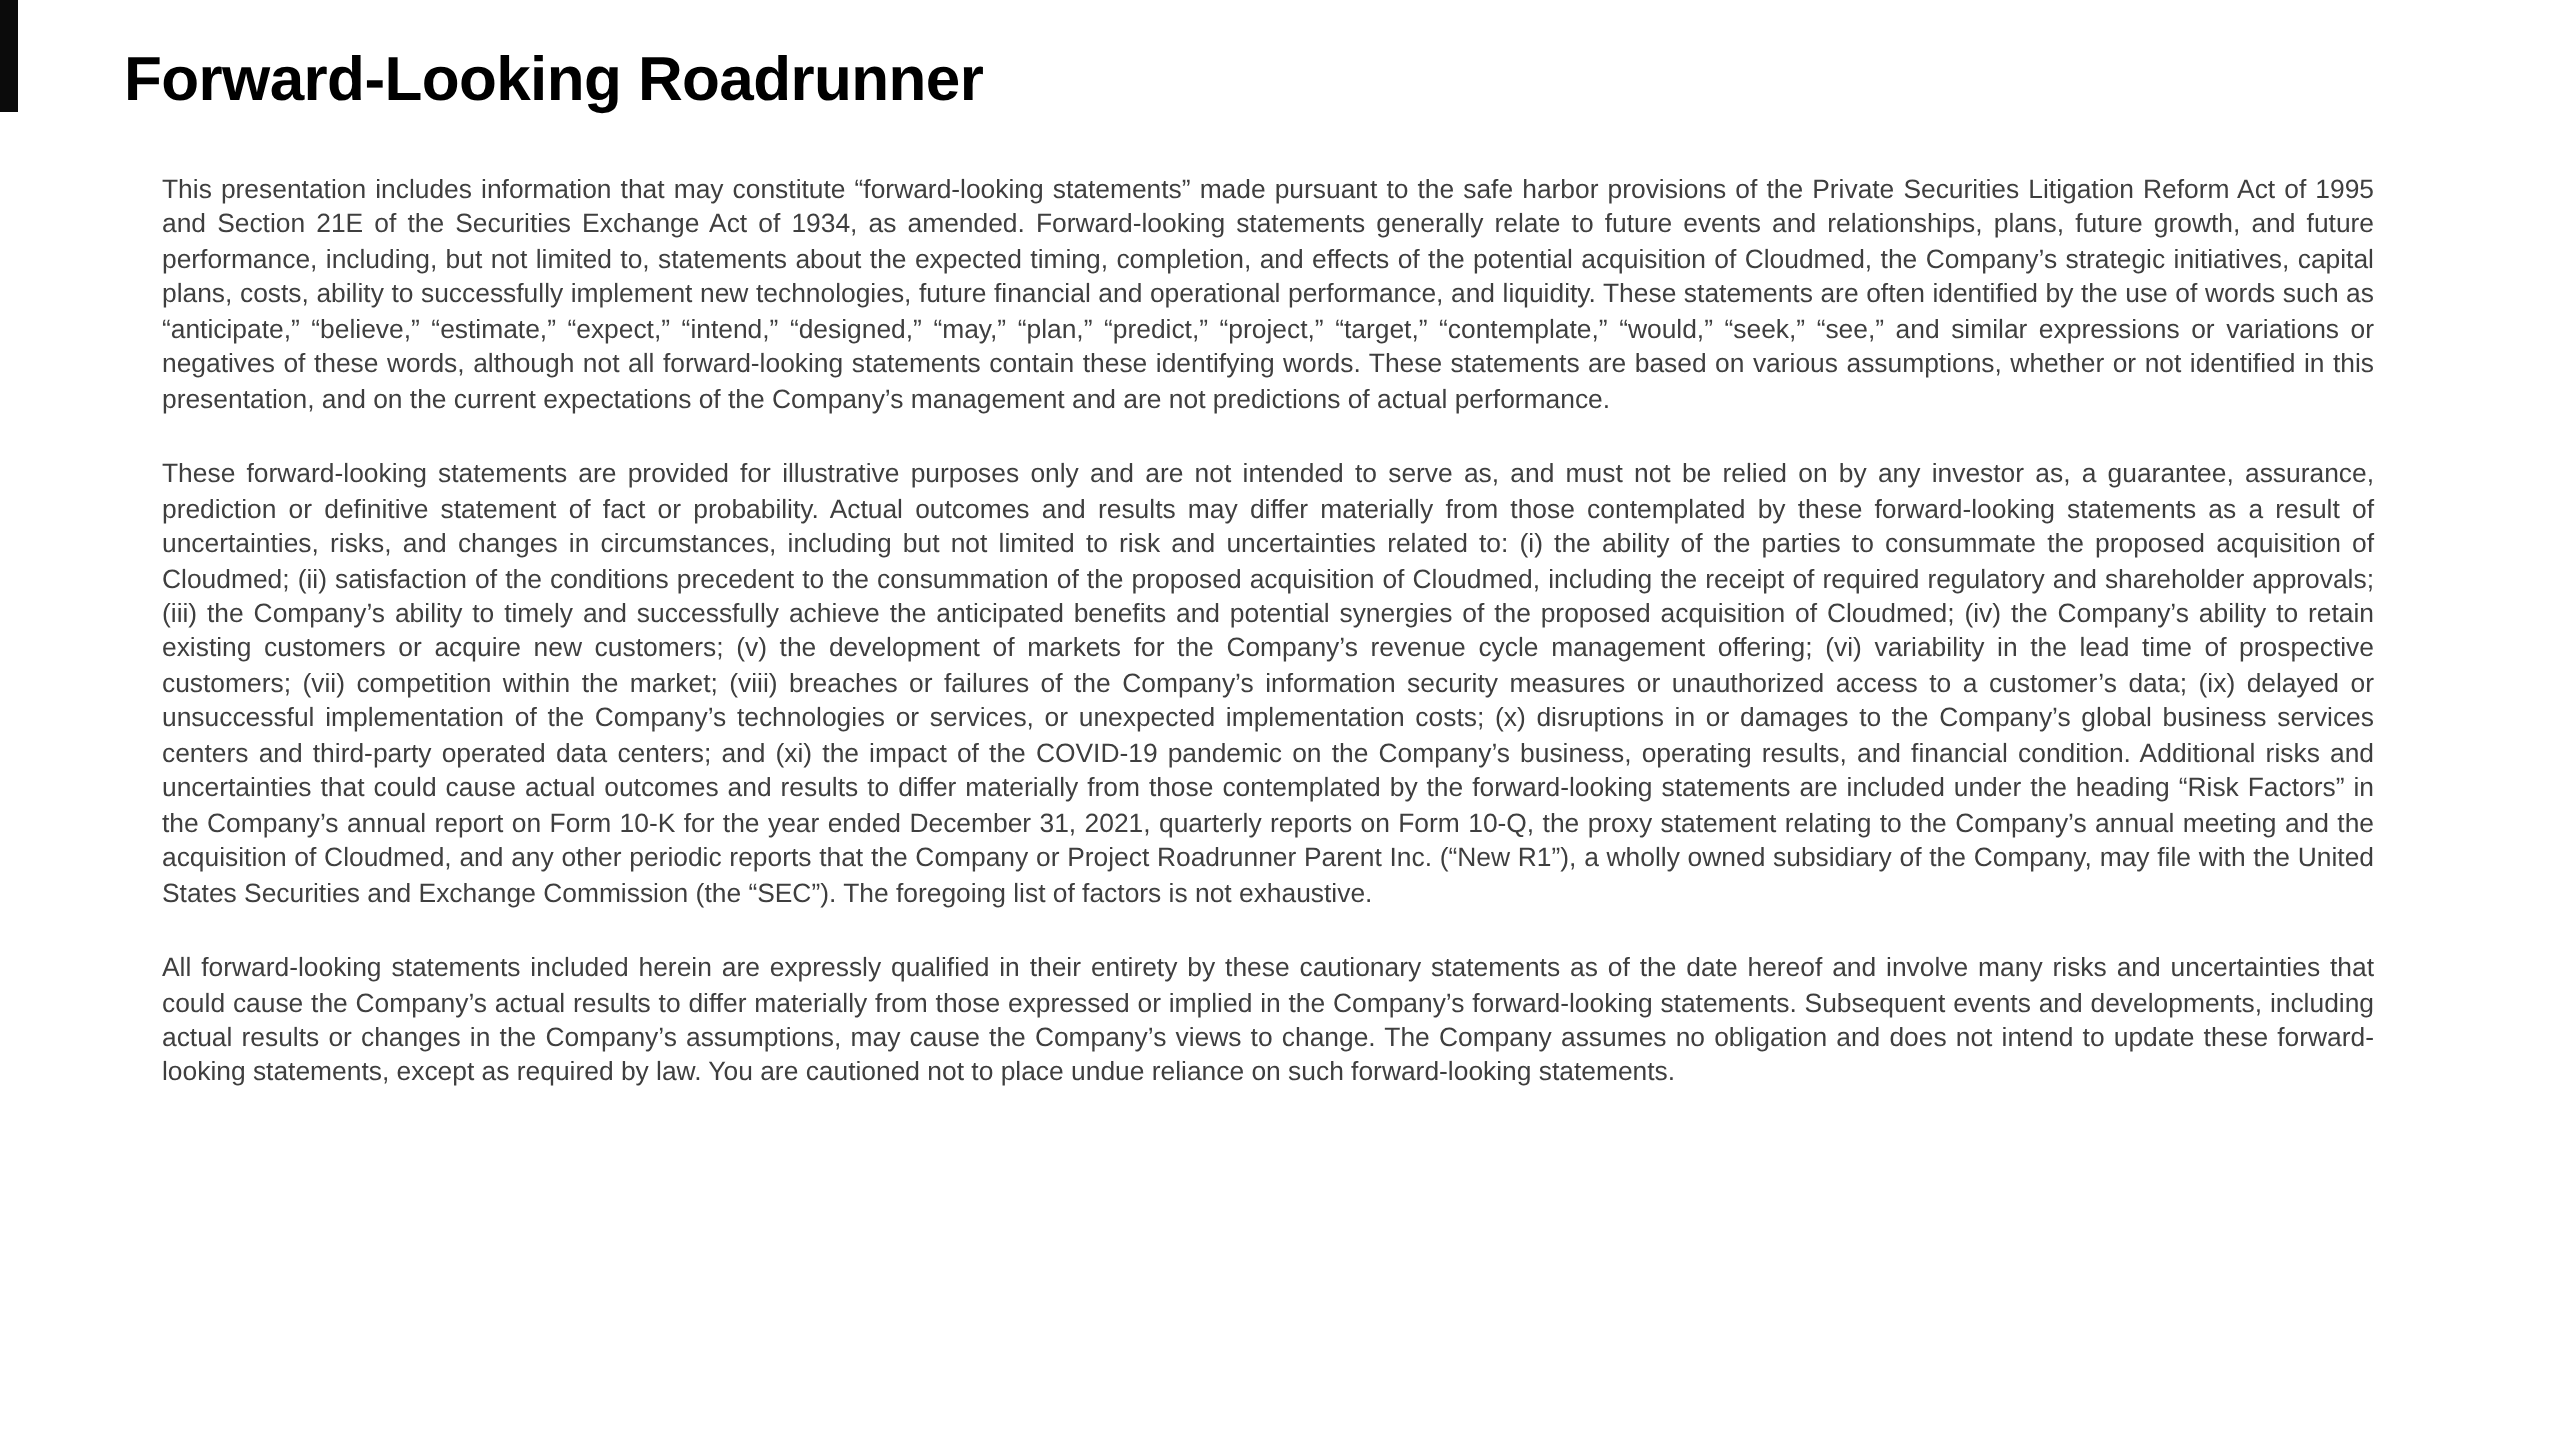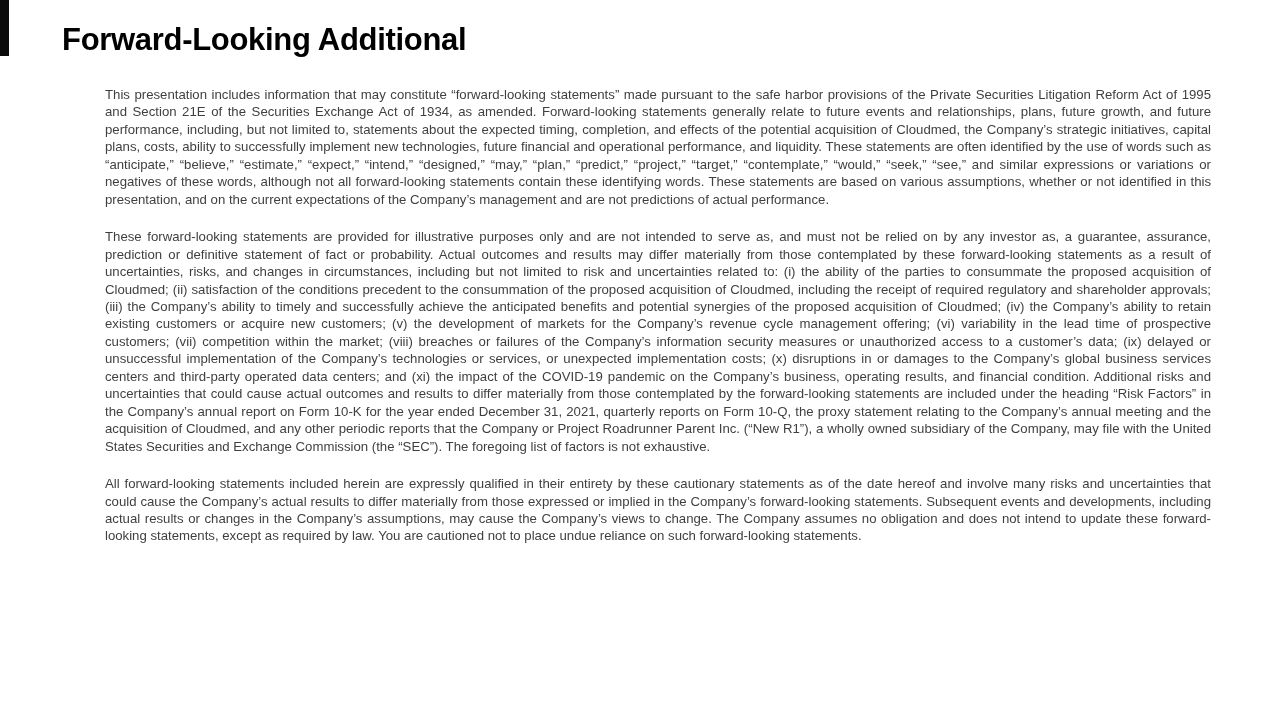--- a/index.html
+++ b/index.html
@@ -38,21 +38,20 @@
   }
   .body-copy {
     position: absolute;
     left: 81px;
     top: 86px;
     width: 1106px;
     color: #3f3f3f;
     font-size: 13.2px;
     line-height: 17.45px;
     text-align: justify;
-    margin-left: 24px;
   }
   .body-copy p {
     margin: 0 0 20px 0;
   }
   .footer {
     position: absolute;
     left: 0;
     bottom: 0;
     width: 1280px;
     height: 48px;
@@ -97,21 +96,21 @@
     font-weight: 700;
   }
 </style>
 </head>
 <body>
 
 <div class="slide">
 
   <div class="corner-accent"></div>
 
-  <h1 class="slide-title">Forward-Looking Additional</h1>
+  <h1 class="slide-title">Forward-Looking Roadrunner</h1>
 
   <div class="body-copy">
     <p>This presentation includes information that may constitute “forward-looking statements” made pursuant to the safe harbor provisions of the Private Securities Litigation Reform Act of 1995 and Section 21E of the Securities Exchange Act of 1934, as amended. Forward-looking statements generally relate to future events and relationships, plans, future growth, and future performance, including, but not limited to, statements about the expected timing, completion, and effects of the potential acquisition of Cloudmed, the Company’s strategic initiatives, capital plans, costs, ability to successfully implement new technologies, future financial and operational performance, and liquidity. These statements are often identified by the use of words such as “anticipate,” “believe,” “estimate,” “expect,” “intend,” “designed,” “may,” “plan,” “predict,” “project,” “target,” “contemplate,” “would,” “seek,” “see,” and similar expressions or variations or negatives of these words, although not all forward-looking statements contain these identifying words. These statements are based on various assumptions, whether or not identified in this presentation, and on the current expectations of the Company’s management and are not predictions of actual performance.</p>
     <p>These forward-looking statements are provided for illustrative purposes only and are not intended to serve as, and must not be relied on by any investor as, a guarantee, assurance, prediction or definitive statement of fact or probability. Actual outcomes and results may differ materially from those contemplated by these forward-looking statements as a result of uncertainties, risks, and changes in circumstances, including but not limited to risk and uncertainties related to: (i) the ability of the parties to consummate the proposed acquisition of Cloudmed; (ii) satisfaction of the conditions precedent to the consummation of the proposed acquisition of Cloudmed, including the receipt of required regulatory and shareholder approvals; (iii) the Company’s ability to timely and successfully achieve the anticipated benefits and potential synergies of the proposed acquisition of Cloudmed; (iv) the Company’s ability to retain existing customers or acquire new customers; (v) the development of markets for the Company’s revenue cycle management offering; (vi) variability in the lead time of prospective customers; (vii) competition within the market; (viii) breaches or failures of the Company’s information security measures or unauthorized access to a customer’s data; (ix) delayed or unsuccessful implementation of the Company’s technologies or services, or unexpected implementation costs; (x) disruptions in or damages to the Company’s global business services centers and third-party operated data centers; and (xi) the impact of the COVID-19 pandemic on the Company’s business, operating results, and financial condition. Additional risks and uncertainties that could cause actual outcomes and results to differ materially from those contemplated by the forward-looking statements are included under the heading “Risk Factors” in the Company’s annual report on Form 10-K for the year ended December 31, 2021, quarterly reports on Form 10-Q, the proxy statement relating to the Company’s annual meeting and the acquisition of Cloudmed, and any other periodic reports that the Company or Project Roadrunner Parent Inc. (“New R1”), a wholly owned subsidiary of the Company, may file with the United States Securities and Exchange Commission (the “SEC”). The foregoing list of factors is not exhaustive.</p>
     <p>All forward-looking statements included herein are expressly qualified in their entirety by these cautionary statements as of the date hereof and involve many risks and uncertainties that could cause the Company’s actual results to differ materially from those expressed or implied in the Company’s forward-looking statements. Subsequent events and developments, including actual results or changes in the Company’s assumptions, may cause the Company’s views to change. The Company assumes no obligation and does not intend to update these forward-looking statements, except as required by law. You are cautioned not to place undue reliance on such forward-looking statements.</p>
   </div>
 
 
 </div>
 

